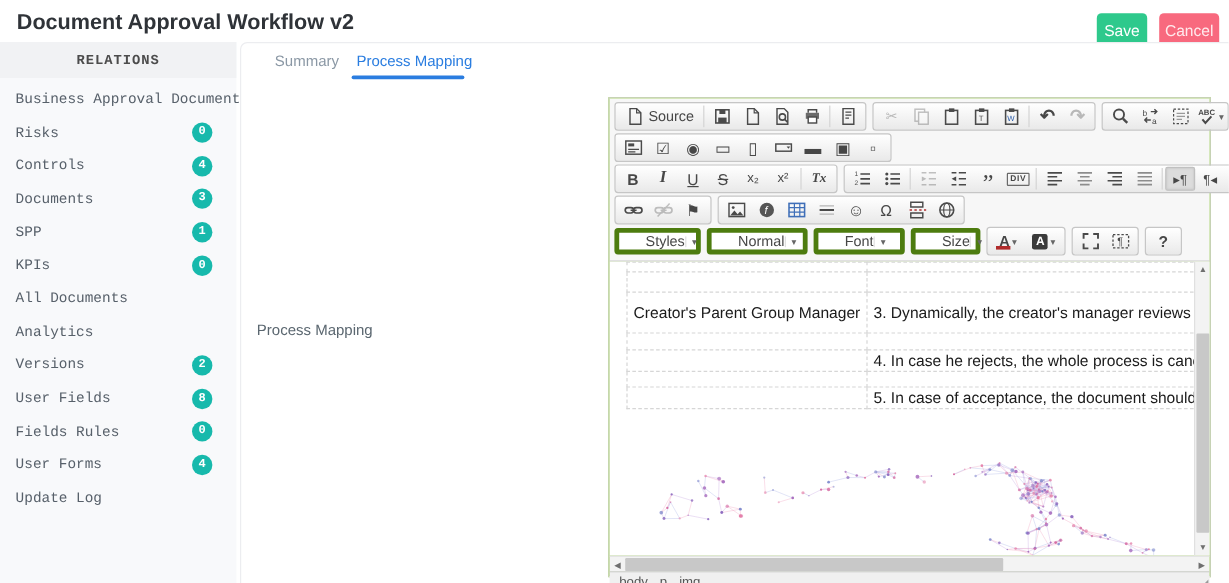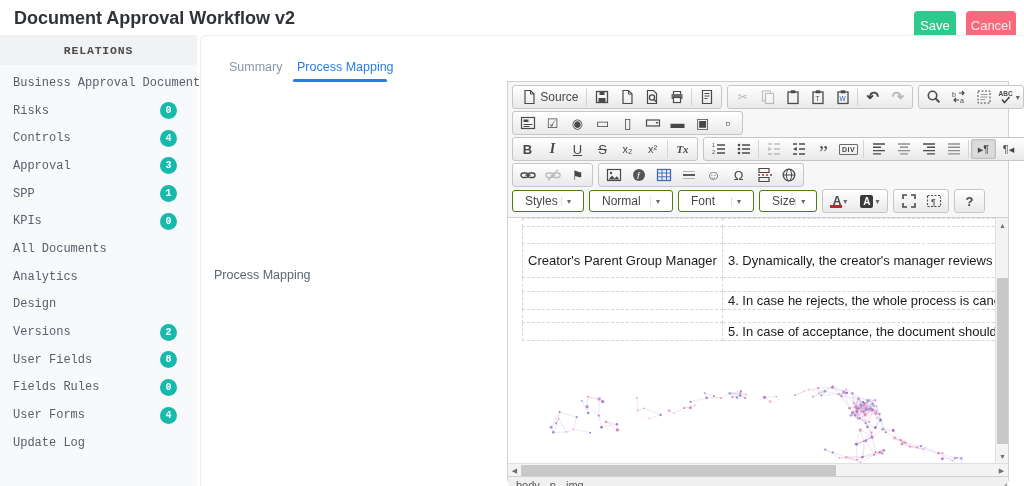--- a/index.html
+++ b/index.html
@@ -21,21 +21,21 @@
     font-size:11.5px; font-weight:bold; letter-spacing:.8px; color:#4c4c4c; }
   .sb-list { padding-top:4px; }
   .sb-item { height:27.7px; display:flex; align-items:center; padding:0 20px 0 13px; cursor:pointer; }
   .sb-item .lbl { flex:1; font-size:12px; color:#57606a; white-space:nowrap; }
   .badge { width:17px; height:17px; border-radius:50%; background:#17b9ac; color:#fff;
     font-size:10px; font-weight:bold; display:flex; align-items:center; justify-content:center; }
 
   
   .card { position:absolute; left:200px; top:35px; width:824px; height:451px; background:#fff;
     border-left:1px solid #ecedf0; border-top:1px solid #ecedf0; border-top-left-radius:6px; }
-  .tabs { position:absolute; left:0; top:16px; width:100%; height:30px;text-decoration:underline; }
+  .tabs { position:absolute; left:0; top:0; width:100%; height:30px;text-decoration:underline; }
   .tab { position:absolute; top:8px; font-size:12.5px; cursor:pointer; }
   .tab.summary { left:28px; color:#8b98a5; }
   .tab.procmap { left:96px; color:#2a7de0; }
   .tab-underline { position:absolute; left:92px; top:27px; width:94px; height:3px; background:#2a7de0; border-radius:2px; }
   .field-label { position:absolute; left:13px; top:232px; font-size:12.5px; color:#5b6770; }
 
   
   .editor { position:absolute; left:306px; top:45px; width:502px; height:400px;
     border:1px solid #d1d1d1; background:#84cc16; }
   .tbz { background:#f7f7f7; border-bottom:1px solid #d1d1d1; padding:3px 4px 2px 4px; }
@@ -51,22 +51,22 @@
   .sep { width:1px; height:18px; background:#d4d4d4; margin:0 2px; }
   .tbtn svg { display:block; }
   .g-b { font-weight:bold; font-size:13px; }
   .g-i { font-style:italic; font-family:"Liberation Serif", serif; font-size:14px; font-weight:bold; }
   .g-u { text-decoration:underline; font-size:13px; }
   .g-s { text-decoration:line-through; font-size:13px; }
   .g-small { font-size:11px; }
   .g-div { font-size:7px; font-weight:bold; letter-spacing:.5px; border:1px solid #6a6a6a; padding:1px 2px; border-radius:1px; }
   .g-quote { font-size:20px; font-family:"Liberation Serif", serif; line-height:6px; padding-top:8px; }
   .darr { font-size:8px; color:#666; margin-left:2px; }
-  .combo { display:flex; align-items:center; height:22px; background:#fff; border:1px solid #4d7c0f;
-    border-radius:3px; margin-right:5px; padding:0 12px; cursor:pointer; }
+  .combo { display:flex; align-items:center; height:22px; background:#fff; border:4px solid #4d7c0f;
+    border-radius:3px; margin-right:5px; padding:0 22px; cursor:pointer; }
   .combo .cl { font-size:12px; color:#474747; }
   .combo .ca { font-size:8px; color:#666; margin-left:10px; border-left:1px solid #e0e0e0; padding-left:5px; }
   .colorbtn { position:relative; width:30px; }
   .colorbtn .A { font-weight:bold; font-size:12px; position:relative; }
   .colorbtn .bar { position:absolute; left:5px; bottom:3px; width:12px; height:3px; background:#b02b2b; }
   .bgA { background:#3a3a3a; color:#fff; width:13px; height:13px; display:flex; align-items:center;
     justify-content:center; font-size:10px; font-weight:bold; border-radius:2px; }
 
   
   .content { position:relative; height:245px; background:#fff; overflow:hidden; }
@@ -261,39 +261,36 @@
         </div>
       <div class="sb-item">
           <span class="lbl">Risks</span>
           <span class="badge">0</span>
         </div>
       <div class="sb-item">
           <span class="lbl">Controls</span>
           <span class="badge">4</span>
         </div>
       <div class="sb-item">
-          <span class="lbl">Approval</span>
+          <span class="lbl">Documents</span>
           <span class="badge">3</span>
         </div>
       <div class="sb-item">
           <span class="lbl">SPP</span>
           <span class="badge">1</span>
         </div>
       <div class="sb-item">
           <span class="lbl">KPIs</span>
           <span class="badge">0</span>
         </div>
       <div class="sb-item">
           <span class="lbl">All Documents</span>
         </div>
       <div class="sb-item">
           <span class="lbl">Analytics</span>
-        </div>
-      <div class="sb-item">
-          <span class="lbl">Design</span>
         </div>
       <div class="sb-item">
           <span class="lbl">Versions</span>
           <span class="badge">2</span>
         </div>
       <div class="sb-item">
           <span class="lbl">User Fields</span>
           <span class="badge">8</span>
         </div>
       <div class="sb-item">

